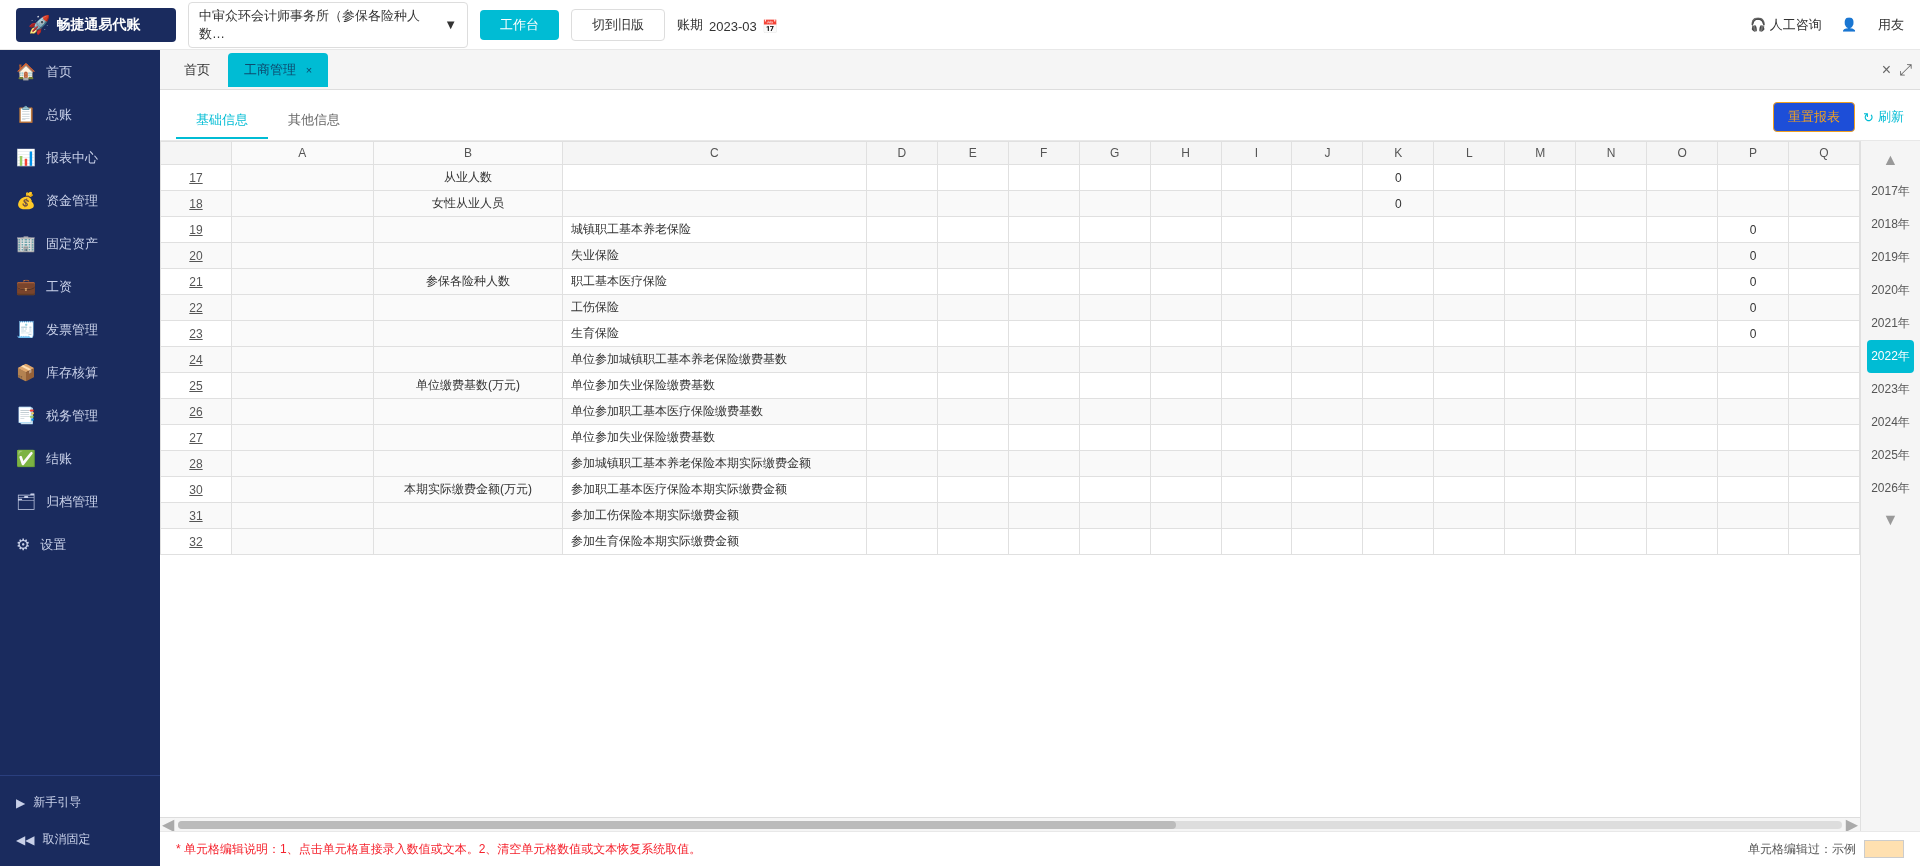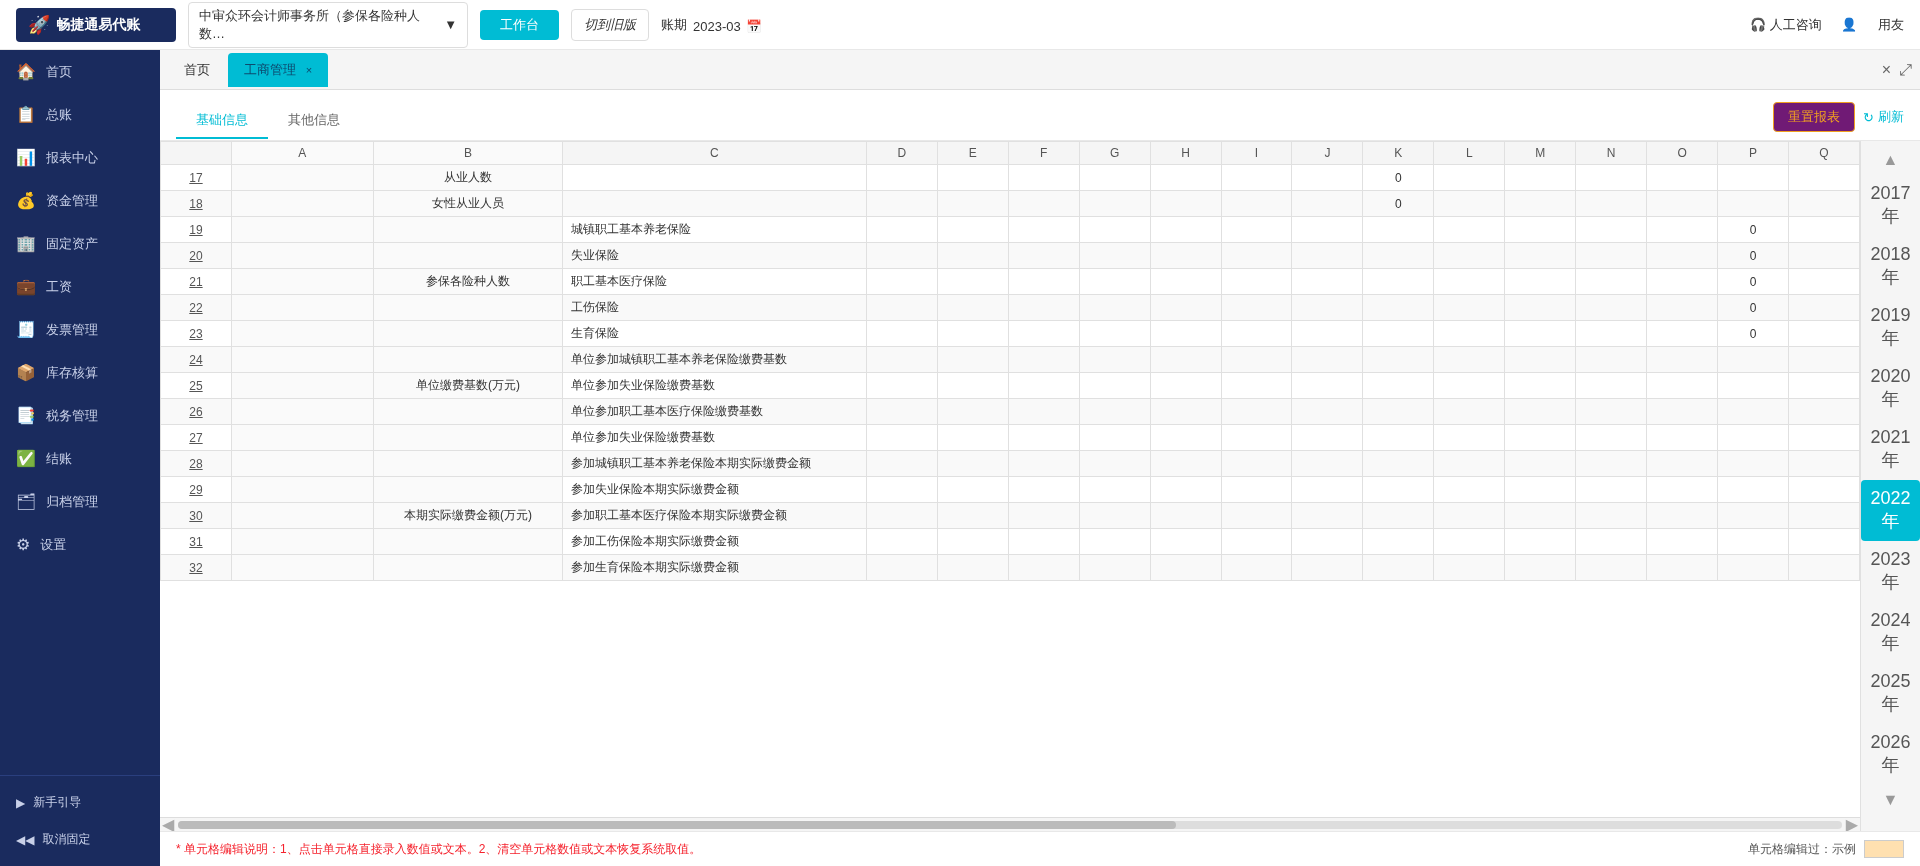--- a/index.html
+++ b/index.html
@@ -25,22 +25,22 @@
       padding: 4px 10px; cursor: pointer; background: #fff;
       max-width: 280px; font-size: 13px; color: #333;
     }
     .workbench-btn {
       background: #00bcd4; color: #fff; border: none;
       padding: 6px 20px; border-radius: 4px; cursor: pointer;
       font-size: 13px;
     }
     .old-version-btn {
       border: 1px solid #ddd; background: #fff;
-      padding: 6px 12px; border-radius: 4px; cursor: pointer;
-      font-size: 13px; color: #333; font-style: italic;
+      padding: 6px 20px; border-radius: 4px; cursor: pointer;
+      font-size: 13px; color: #333;
     }
     .period-area {
       display: flex; align-items: flex-end; gap: 6px;
       font-size: 13px; color: #333;
     }
     .header-right {
       margin-left: auto; display: flex; align-items: center; gap: 20px;
       font-size: 13px; color: #333;
     }
     .header-right span { cursor: pointer; }
@@ -96,21 +96,21 @@
       display: flex; align-items: center; padding: 12px 16px 0;
       border-bottom: 1px solid #e8e8e8; gap: 0;
     }
     .sub-tab {
       padding: 8px 20px; cursor: pointer; font-size: 13px;
       color: #666; border-bottom: 2px solid transparent;
     }
     .sub-tab.active { color: #00bcd4; border-bottom: 2px solid #00bcd4; }
     .sub-tab-actions { margin-left: auto; display: flex; gap: 8px; align-items: center; padding-bottom: 8px; }
     .reset-btn {
-      border: 1px solid #f0a020; color: #f0a020; background: #701a75;
+      border: 1px solid #f0a020; color: #f0a020; background: #1d4ed8;
       padding: 5px 14px; border-radius: 4px; cursor: pointer; font-size: 13px;
     }
     .refresh-btn {
       border: none; background: none; color: #00bcd4;
       cursor: pointer; font-size: 13px; display: flex; align-items: center; gap: 4px;
     }
 
     
     .table-wrapper { flex: 1; overflow: auto; position: relative; }
     .spreadsheet {
@@ -145,21 +145,21 @@
       width: 60px; background: #f5f5f5; border-left: 1px solid #e0e0e0;
       display: flex; flex-direction: column; align-items: center;
       padding: 4px 0; overflow: hidden;
     }
     .year-nav {
       width: 100%; text-align: center; padding: 6px 0; cursor: pointer;
       color: #999; font-size: 16px;
     }
     .year-item {
       width: 100%; text-align: center; padding: 8px 4px;
-      cursor: pointer; font-size: 18px; color: #555;
+      cursor: pointer; font-size: 12px; color: #555;
     }
     .year-item.active { background: #00bcd4; color: #fff; border-radius: 4px; }
 
     
     .bottom-bar {
       background: #fff; border-top: 1px solid #e8e8e8;
       padding: 8px 16px; display: flex; align-items: center;
       font-size: 12px; gap: 8px;
     }
     .bottom-hint { color: #f5222d; }
@@ -561,40 +561,20 @@
                       <td class="cell-data"></td>
                       <td class="cell-k"></td>
                       <td class="cell-data"></td>
                       <td class="cell-data"></td>
                       <td class="cell-data"></td>
                       <td class="cell-data"></td>
                       <td class="cell-p"></td>
                       <td class="cell-data"></td>
                     </tr>
                     <tr>
-                      <td class="col-row-num">29</td>
-                      <td class="cell-a"></td>
-                      <td class="cell-b"></td>
-                      <td class="cell-c">参加失业保险本期实际缴费金额</td>
-                      <td class="cell-data"></td>
-                      <td class="cell-data"></td>
-                      <td class="cell-data"></td>
-                      <td class="cell-data"></td>
-                      <td class="cell-data"></td>
-                      <td class="cell-data"></td>
-                      <td class="cell-data"></td>
-                      <td class="cell-k"></td>
-                      <td class="cell-data"></td>
-                      <td class="cell-data"></td>
-                      <td class="cell-data"></td>
-                      <td class="cell-data"></td>
-                      <td class="cell-p"></td>
-                      <td class="cell-data"></td>
-                    </tr>
-                    <tr>
                       <td class="col-row-num">30</td>
                       <td class="cell-a"></td>
                       <td class="cell-b">本期实际缴费金额(万元)</td>
                       <td class="cell-c">参加职工基本医疗保险本期实际缴费金额</td>
                       <td class="cell-data"></td>
                       <td class="cell-data"></td>
                       <td class="cell-data"></td>
                       <td class="cell-data"></td>
                       <td class="cell-data"></td>
                       <td class="cell-data"></td>

